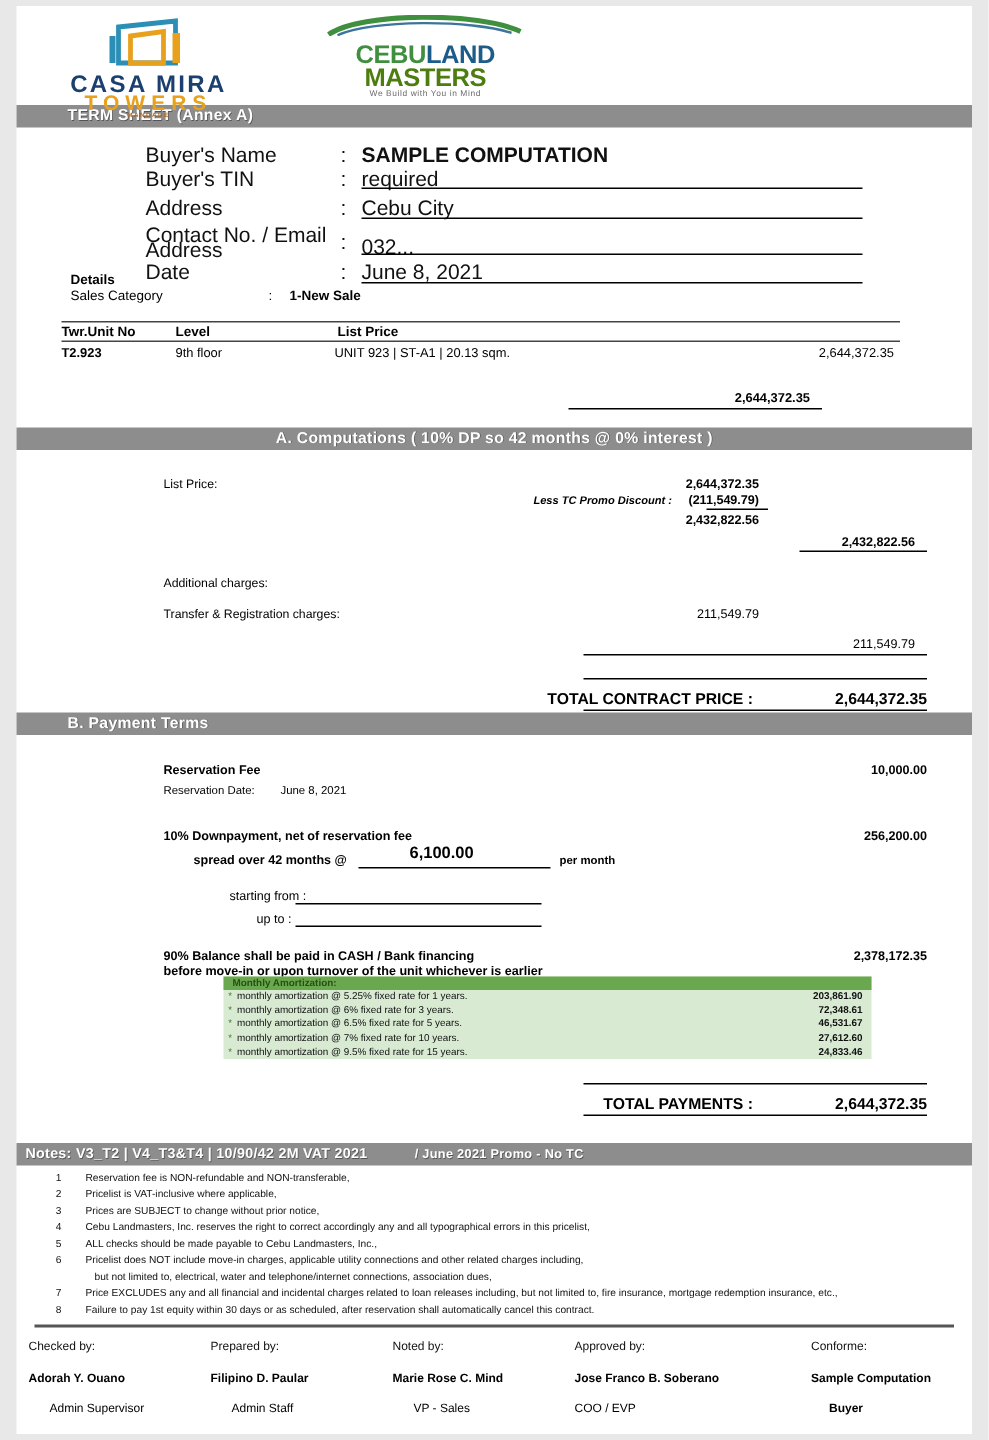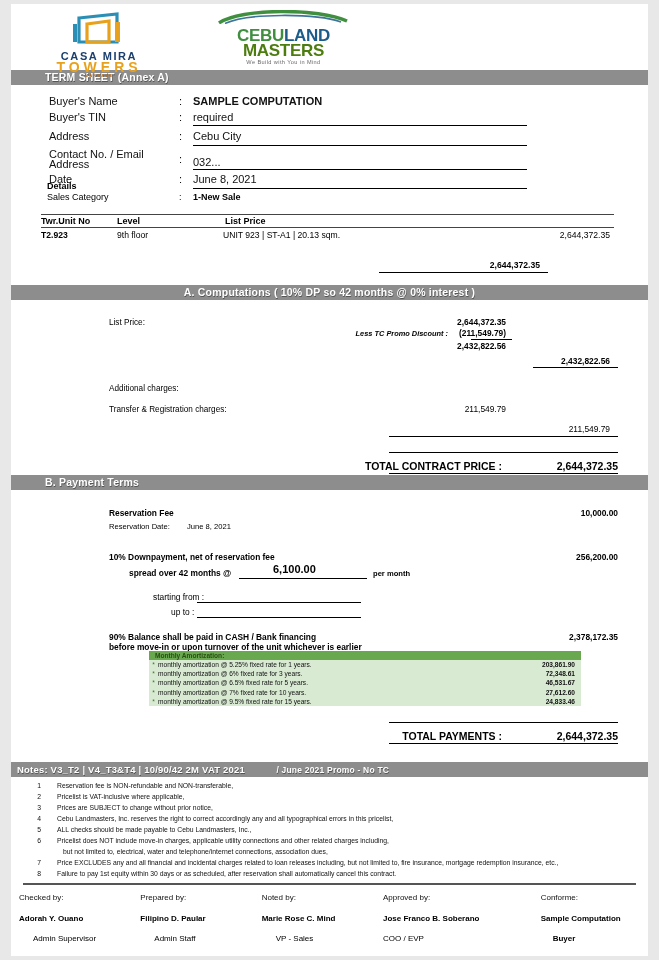--- a/index.html
+++ b/index.html
@@ -15,21 +15,21 @@
     left: 11px; top: 4px;
     width: 637px; height: 952px;
     background: #ffffff;
   }
 
   
   .logo-row { position:relative; height: 66px; }
   .logo-cmt { position:absolute; left:18px; top:8px; width:140px; height:58px; }
   .logo-clm { position:absolute; left:200px; top:6px; width:145px; height:56px; }
   .cmt-text { text-align:center; font-weight:bold; letter-spacing:1.6px; }
-  .cmt-casa { color:#1b3f6e; font-size:11px; line-height:12px; }
+  .cmt-casa { color:#1b3f6e; font-size:16px; line-height:12px; }
   .cmt-tow  { color:#e8a11c; font-size:14px; letter-spacing:4px; line-height:11px; }
   .cmt-sub  { color:#b0671a; font-size:4.2px; letter-spacing:1px; line-height:6px; }
   .clm-l1 { font-size:17px; font-weight:bold; line-height:15px; letter-spacing:-0.3px; }
   .clm-l2 { font-size:17px; font-weight:bold; line-height:15px; color:#4d7c0f; letter-spacing:-0.3px;}
   .clm-sub{ font-size:5.6px; color:#6a6a6a; letter-spacing:0.4px; text-align:center; margin-top:1px;}
   .clr-cebu { color:#3f8f3f; }
   .clr-land { color:#1b5c8a; }
 
   
   .bar {
@@ -41,36 +41,36 @@
     letter-spacing:0.2px;
     text-shadow: 0.5px 0.5px 0 #555;
   }
   .bar.center { padding-left:0; text-align:center; }
   .bar.notes { padding-left:6px; font-size:9px; }
   .bar.notes .nt-main { font-size:9.5px; }
   .bar.notes .nt-sub { font-weight:bold; font-size:8.5px; }
 
   
   .info { position:relative; padding: 9px 0 0 0; height:96px; }
-  .irow { position:relative; height:16px; font-size:11px; color:#111; }
+  .irow { position:relative; height:16px; font-size:14px; color:#111;margin-left:48px; }
   .ilab { position:absolute; left:38px; top:1px; }
   .ilab2 { position:absolute; left:38px; top:11px; }
   .icol { position:absolute; left:168px; top:1px; }
   .ival { position:absolute; left:182px; top:1px; }
   .bold { font-weight:bold; }
 
   
   .details { position:relative; height:33px; font-size:9px; }
   .details .d1 { position:absolute; left:36px; top:0px; font-weight:bold;}
   .details .d2 { position:absolute; left:36px; top:11px; }
   .details .d3 { position:absolute; left:168px; top:11px; }
   .details .d4 { position:absolute; left:182px; top:11px; font-weight:bold; }
 
   
-  .utable { margin: 0 34px 0 30px; }
+  .utable { margin: 0 48px 0 30px; }
   .uhead { display:flex; font-size:9px; font-weight:bold;
            border-top:1.6px solid #444; border-bottom:1.6px solid #444;
            height:14px; align-items:center; }
   .urow  { display:flex; font-size:8.6px; font-weight:bold; height:14px; align-items:center;
            border-bottom:0; }
   .c-unit  { width:76px; }
   .c-level { width:106px; }
   .c-desc  { flex:1; }
   .c-price { width:100px; text-align:right; padding-right:4px; }
   .uhead .c-price { text-align:left; padding-right:0; padding-left:2px;}

